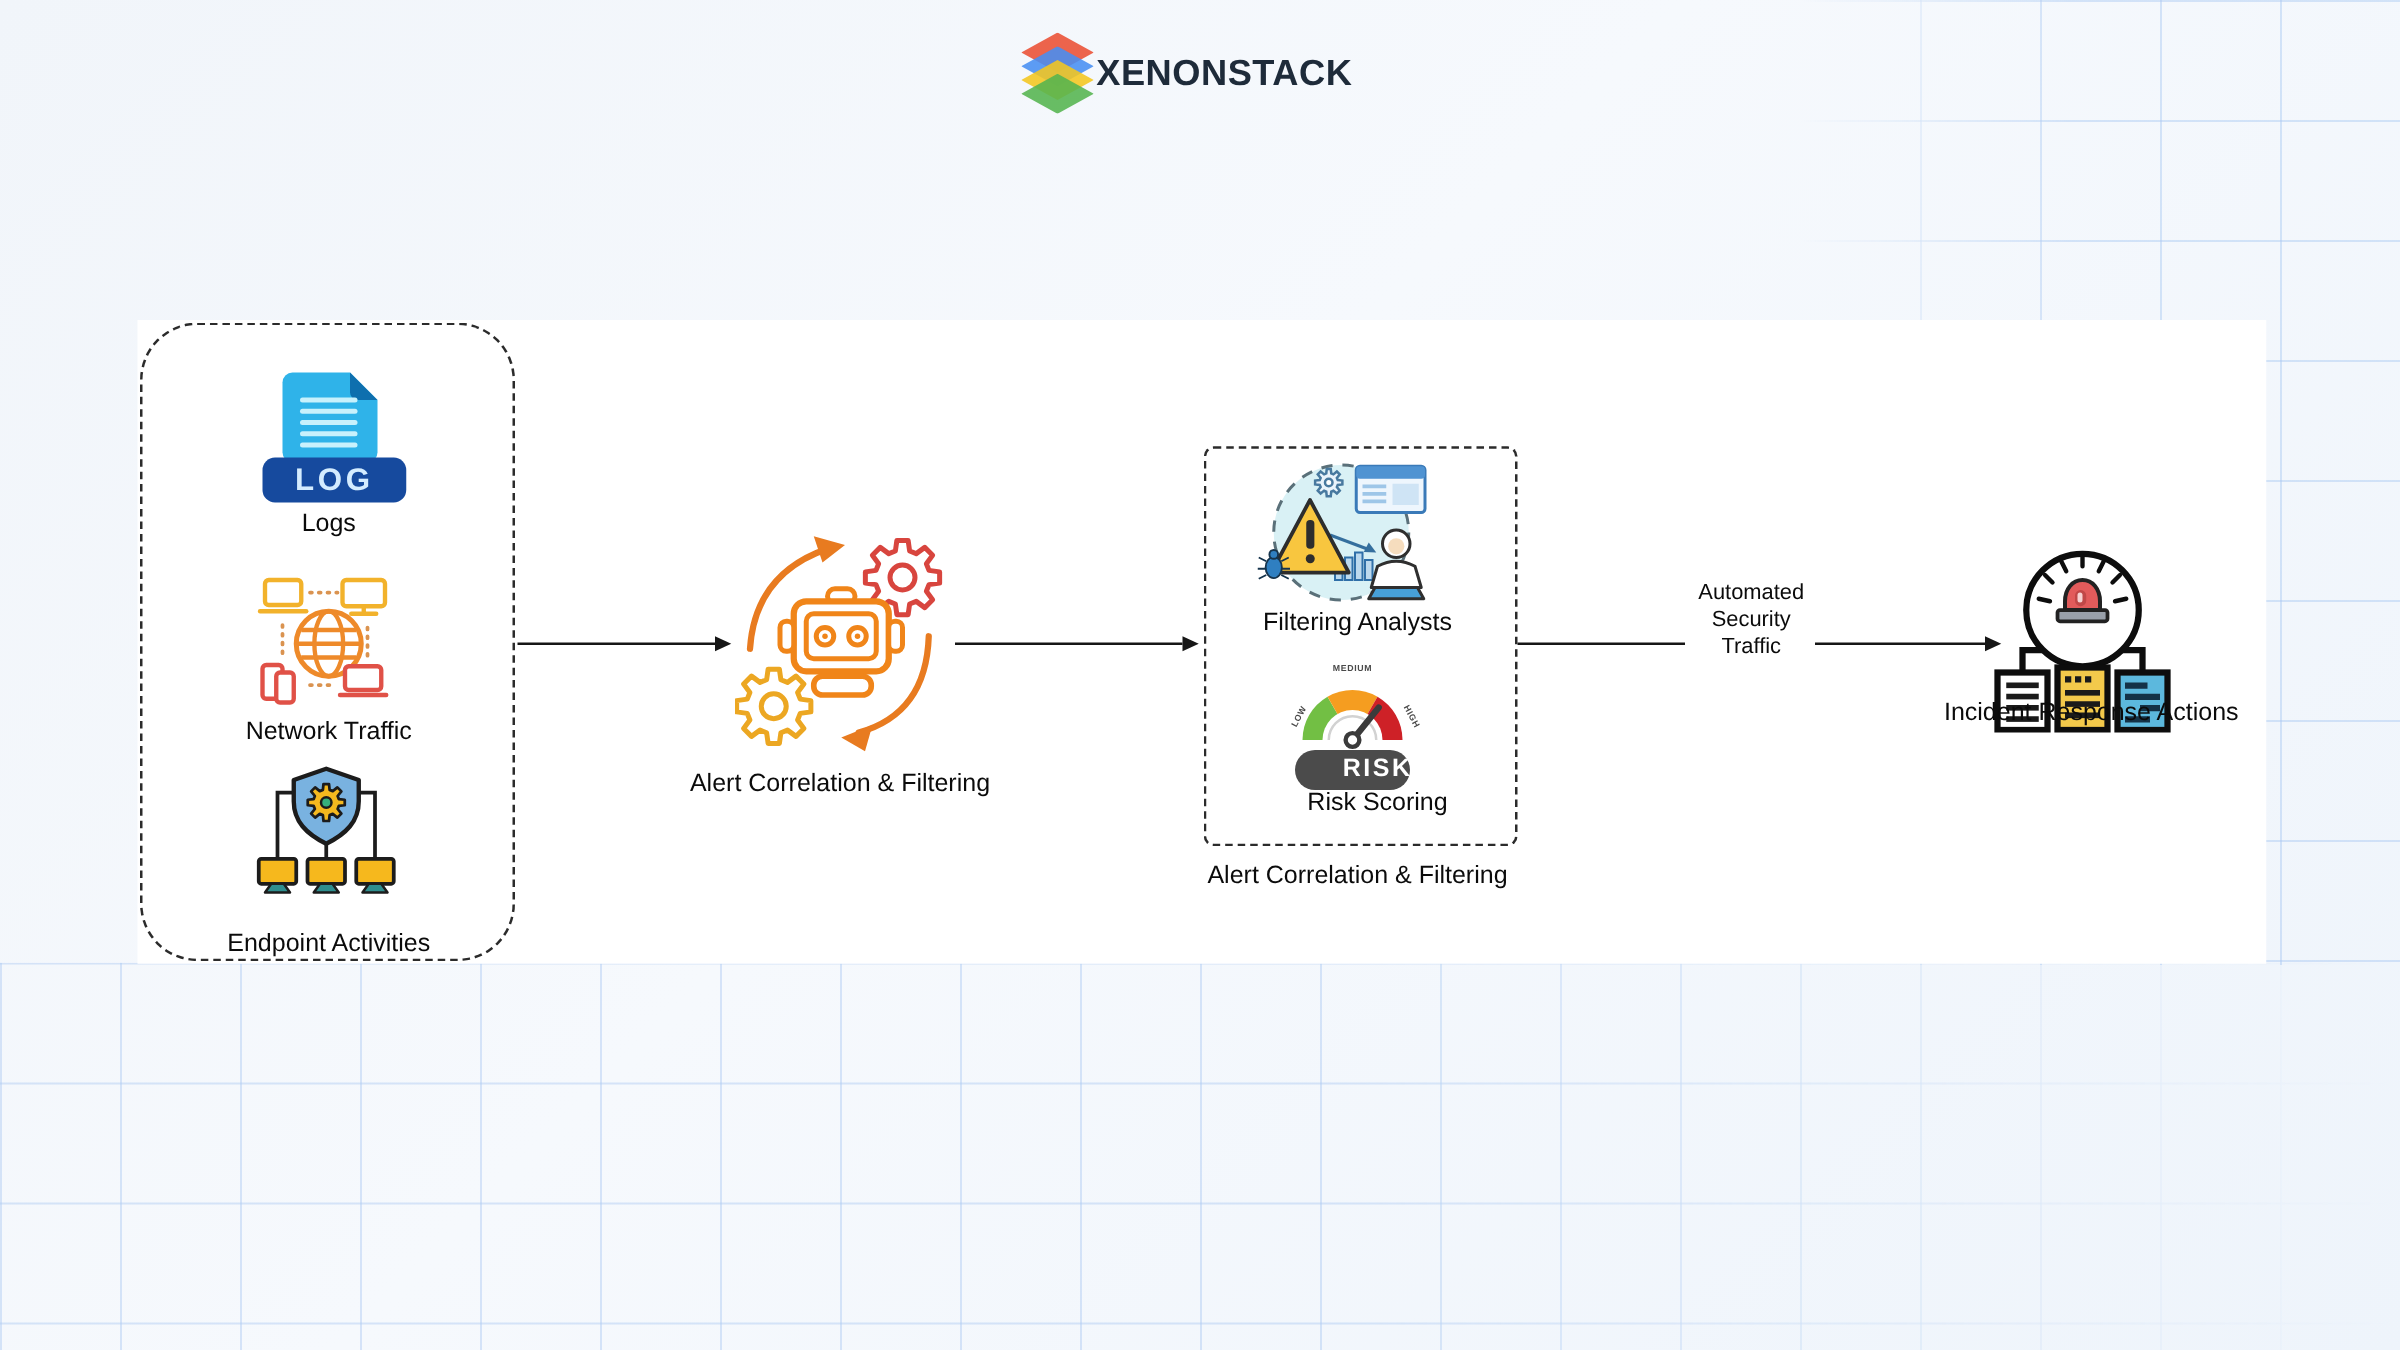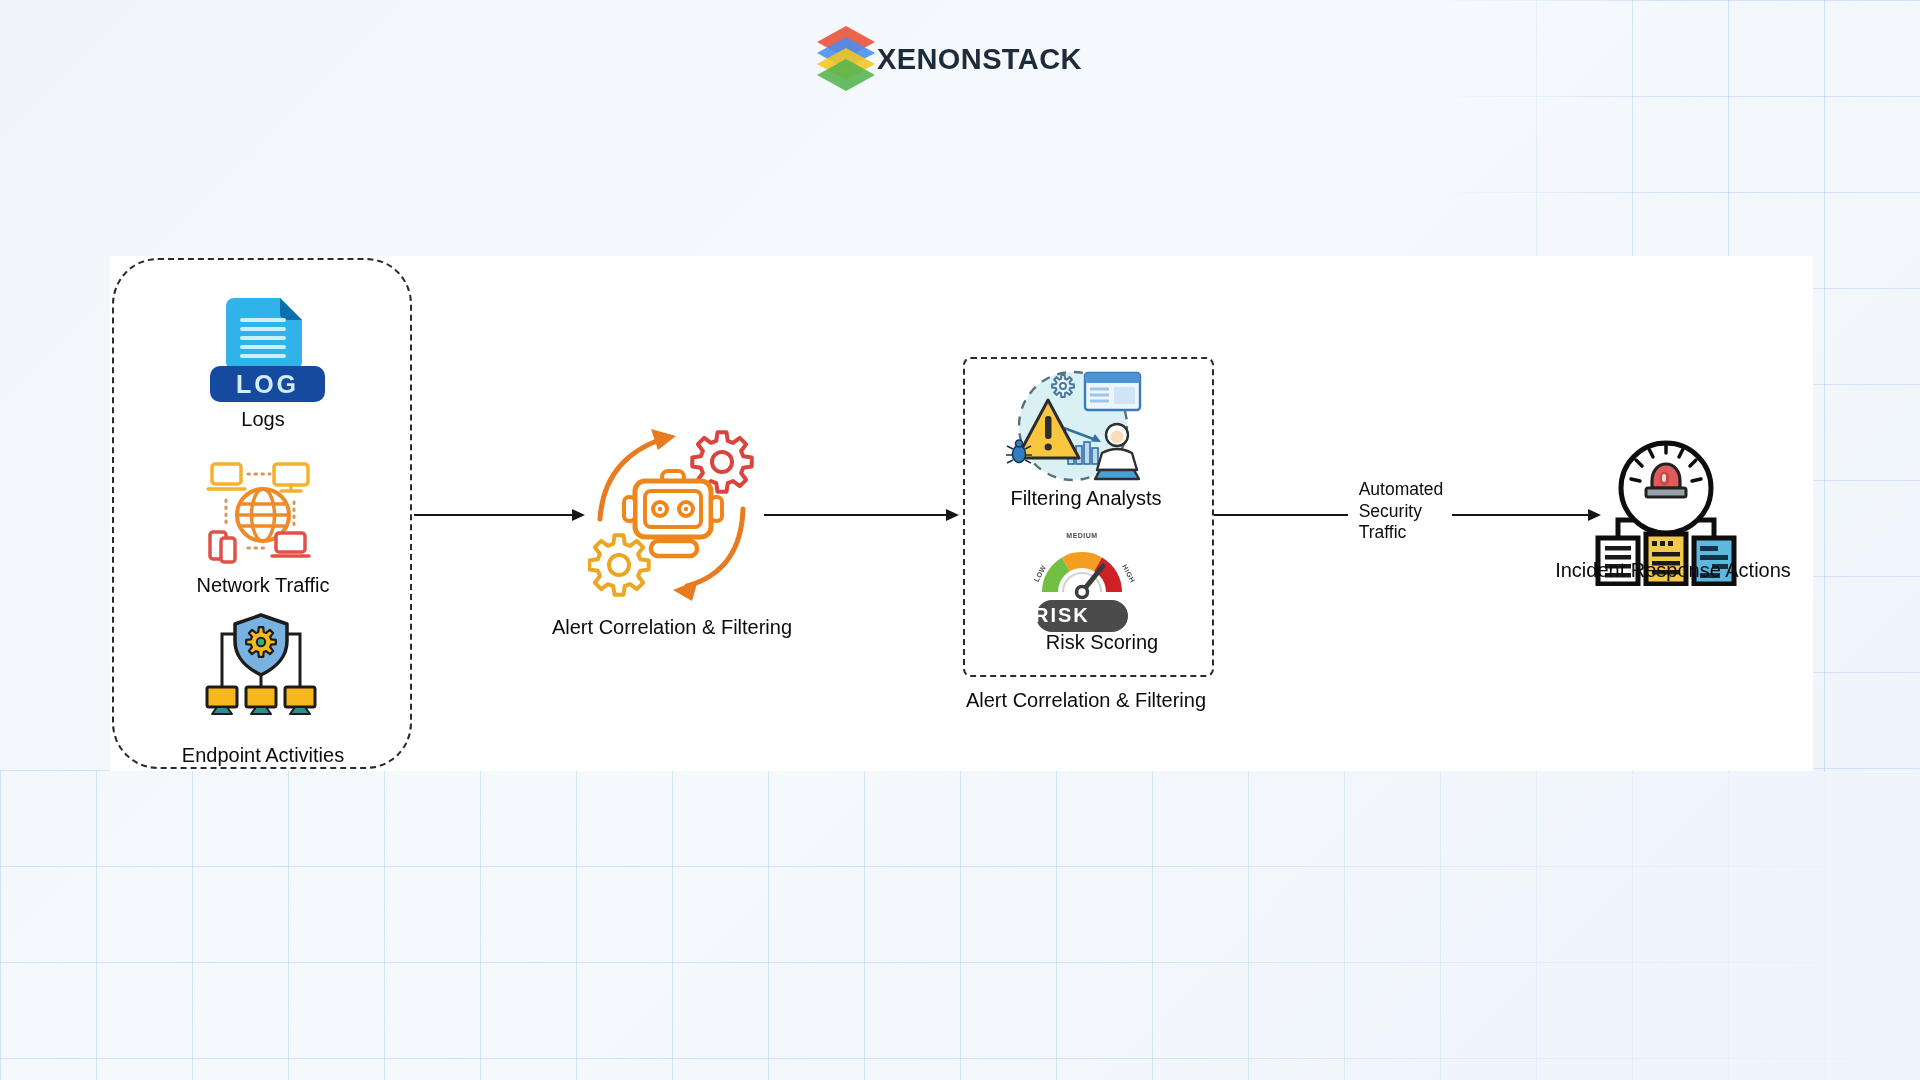--- a/index.html
+++ b/index.html
@@ -33,34 +33,34 @@
 
   
   .node-label{position:absolute;transform:translateX(-50%);white-space:nowrap;
     font-size:20px;color:#0b0b0b;text-align:right;}
   .abs{position:absolute;}
 
   
   .line{position:absolute;border-top:2px solid #161616;}
   .arrow::after{content:"";position:absolute;right:-13px;top:-7px;width:0;height:0;
     border-left:13px solid #161616;border-top:6px solid transparent;border-bottom:6px solid transparent;}
-  #trigger-note{position:absolute;left:1401px;top:479px;transform:translateX(-50%);
-    font-size:17.5px;line-height:21.5px;color:#0b0b0b;white-space:nowrap;}
+  #trigger-note{position:absolute;left:1401px;top:463px;transform:translateX(-50%);
+    text-align:center;font-size:17.5px;line-height:21.5px;color:#0b0b0b;white-space:nowrap;}
 
   
   #logs-icon{position:absolute;left:210px;top:294px;width:106px;height:114px;}
   #logs-icon svg{position:absolute;left:0;top:0;}
   #log-badge{position:absolute;left:0;top:72px;width:115px;height:36px;background:#164a9e;
     border-radius:10px;display:flex;align-items:center;justify-content:center;
     color:#d4ecff;font-weight:bold;font-size:25px;letter-spacing:3px;}
 
   
   #risk-icon{position:absolute;left:1034px;top:530px;width:96px;height:106px;}
   #risk-icon svg{position:absolute;left:0;top:0;}
-  #risk-banner-text{position:absolute;left:0;right:0;top:74px;text-align:left;
+  #risk-banner-text{position:absolute;left:0;right:0;top:74px;text-align:right;
     color:#fff;font-weight:bold;font-size:20px;letter-spacing:2px;}
   .gauge-mini{position:absolute;font-size:7px;font-weight:bold;color:#4a4a4a;letter-spacing:.5px;}
   #g-low{left:-3px;top:40px;transform:rotate(-62deg);}
   #g-med{left:0;right:0;top:2px;text-align:center;}
   #g-high{right:-8px;top:40px;transform:rotate(62deg);}
 </style>
 </head>
 <body>
 
 <div id="canvas">

